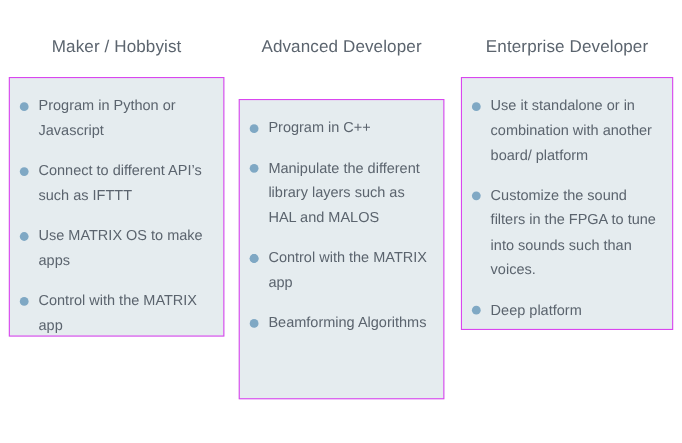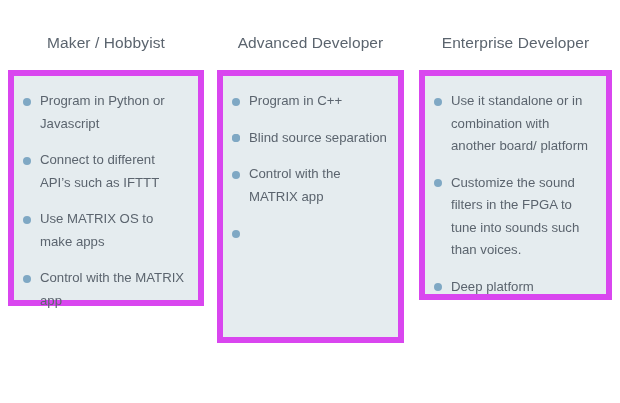--- a/index.html
+++ b/index.html
@@ -26,38 +26,38 @@
     align-items: flex-start;
     padding: 0;
     margin: 0;
   }
   .column {
     display: flex;
     flex-direction: column;
     box-sizing: border-box;
   }
   .col-1 { width: 210px; padding-left: 8px; padding-right: 6px; }
-  .col-2 { width: 201px; padding-left: 7px; padding-right: 7px; }
+  .col-2 { width: 201px; padding-left: 7px; padding-right: 7px; gap: 20px; }
   .col-3 { width: 209px; padding-left: 8px; padding-right: 8px; }
 
   .col-title {
     text-align: center;
     font-size: 15.5px;
     color: #5b646e;
     font-weight: 400;
     letter-spacing: 0.1px;
     margin-top: 33px;
     margin-bottom: 0;
     line-height: 20px;
     white-space: nowrap;
   }
 
   .panel {
     background: #e5ecef;
-    border: 6px solid #d946ef;
+    border: 1px solid #d946ef;
     box-sizing: border-box;
     margin-top: 17px;
     padding: 14px 10px 12px 9px;
   }
   .panel-1 { height: 236px; }
   .panel-2 { height: 273px; }
   .panel-3 { height: 230px; }
 
   .bullet-list {
     list-style: none;
@@ -119,31 +119,32 @@
     <div class="column col-2">
       <div class="col-title">Advanced Developer</div>
       <div class="panel panel-2">
         <ul class="bullet-list">
           <li class="bullet-item">
             <span class="bullet-dot"></span>
             <span class="bullet-text">Program in C++</span>
           </li>
           <li class="bullet-item">
             <span class="bullet-dot"></span>
+            <span class="bullet-text">Manipulate the different library layers such as HAL and MALOS</span>
           </li>
           <li class="bullet-item">
             <span class="bullet-dot"></span>
-            <span class="bullet-text">Blind source separation</span>
           </li>
           <li class="bullet-item">
             <span class="bullet-dot"></span>
             <span class="bullet-text">Control with the MATRIX app</span>
           </li>
           <li class="bullet-item">
             <span class="bullet-dot"></span>
+            <span class="bullet-text">Beamforming Algorithms</span>
           </li>
         </ul>
       </div>
     </div>
 
     <div class="column col-3">
       <div class="col-title">Enterprise Developer</div>
       <div class="panel panel-3">
         <ul class="bullet-list">
           <li class="bullet-item">

